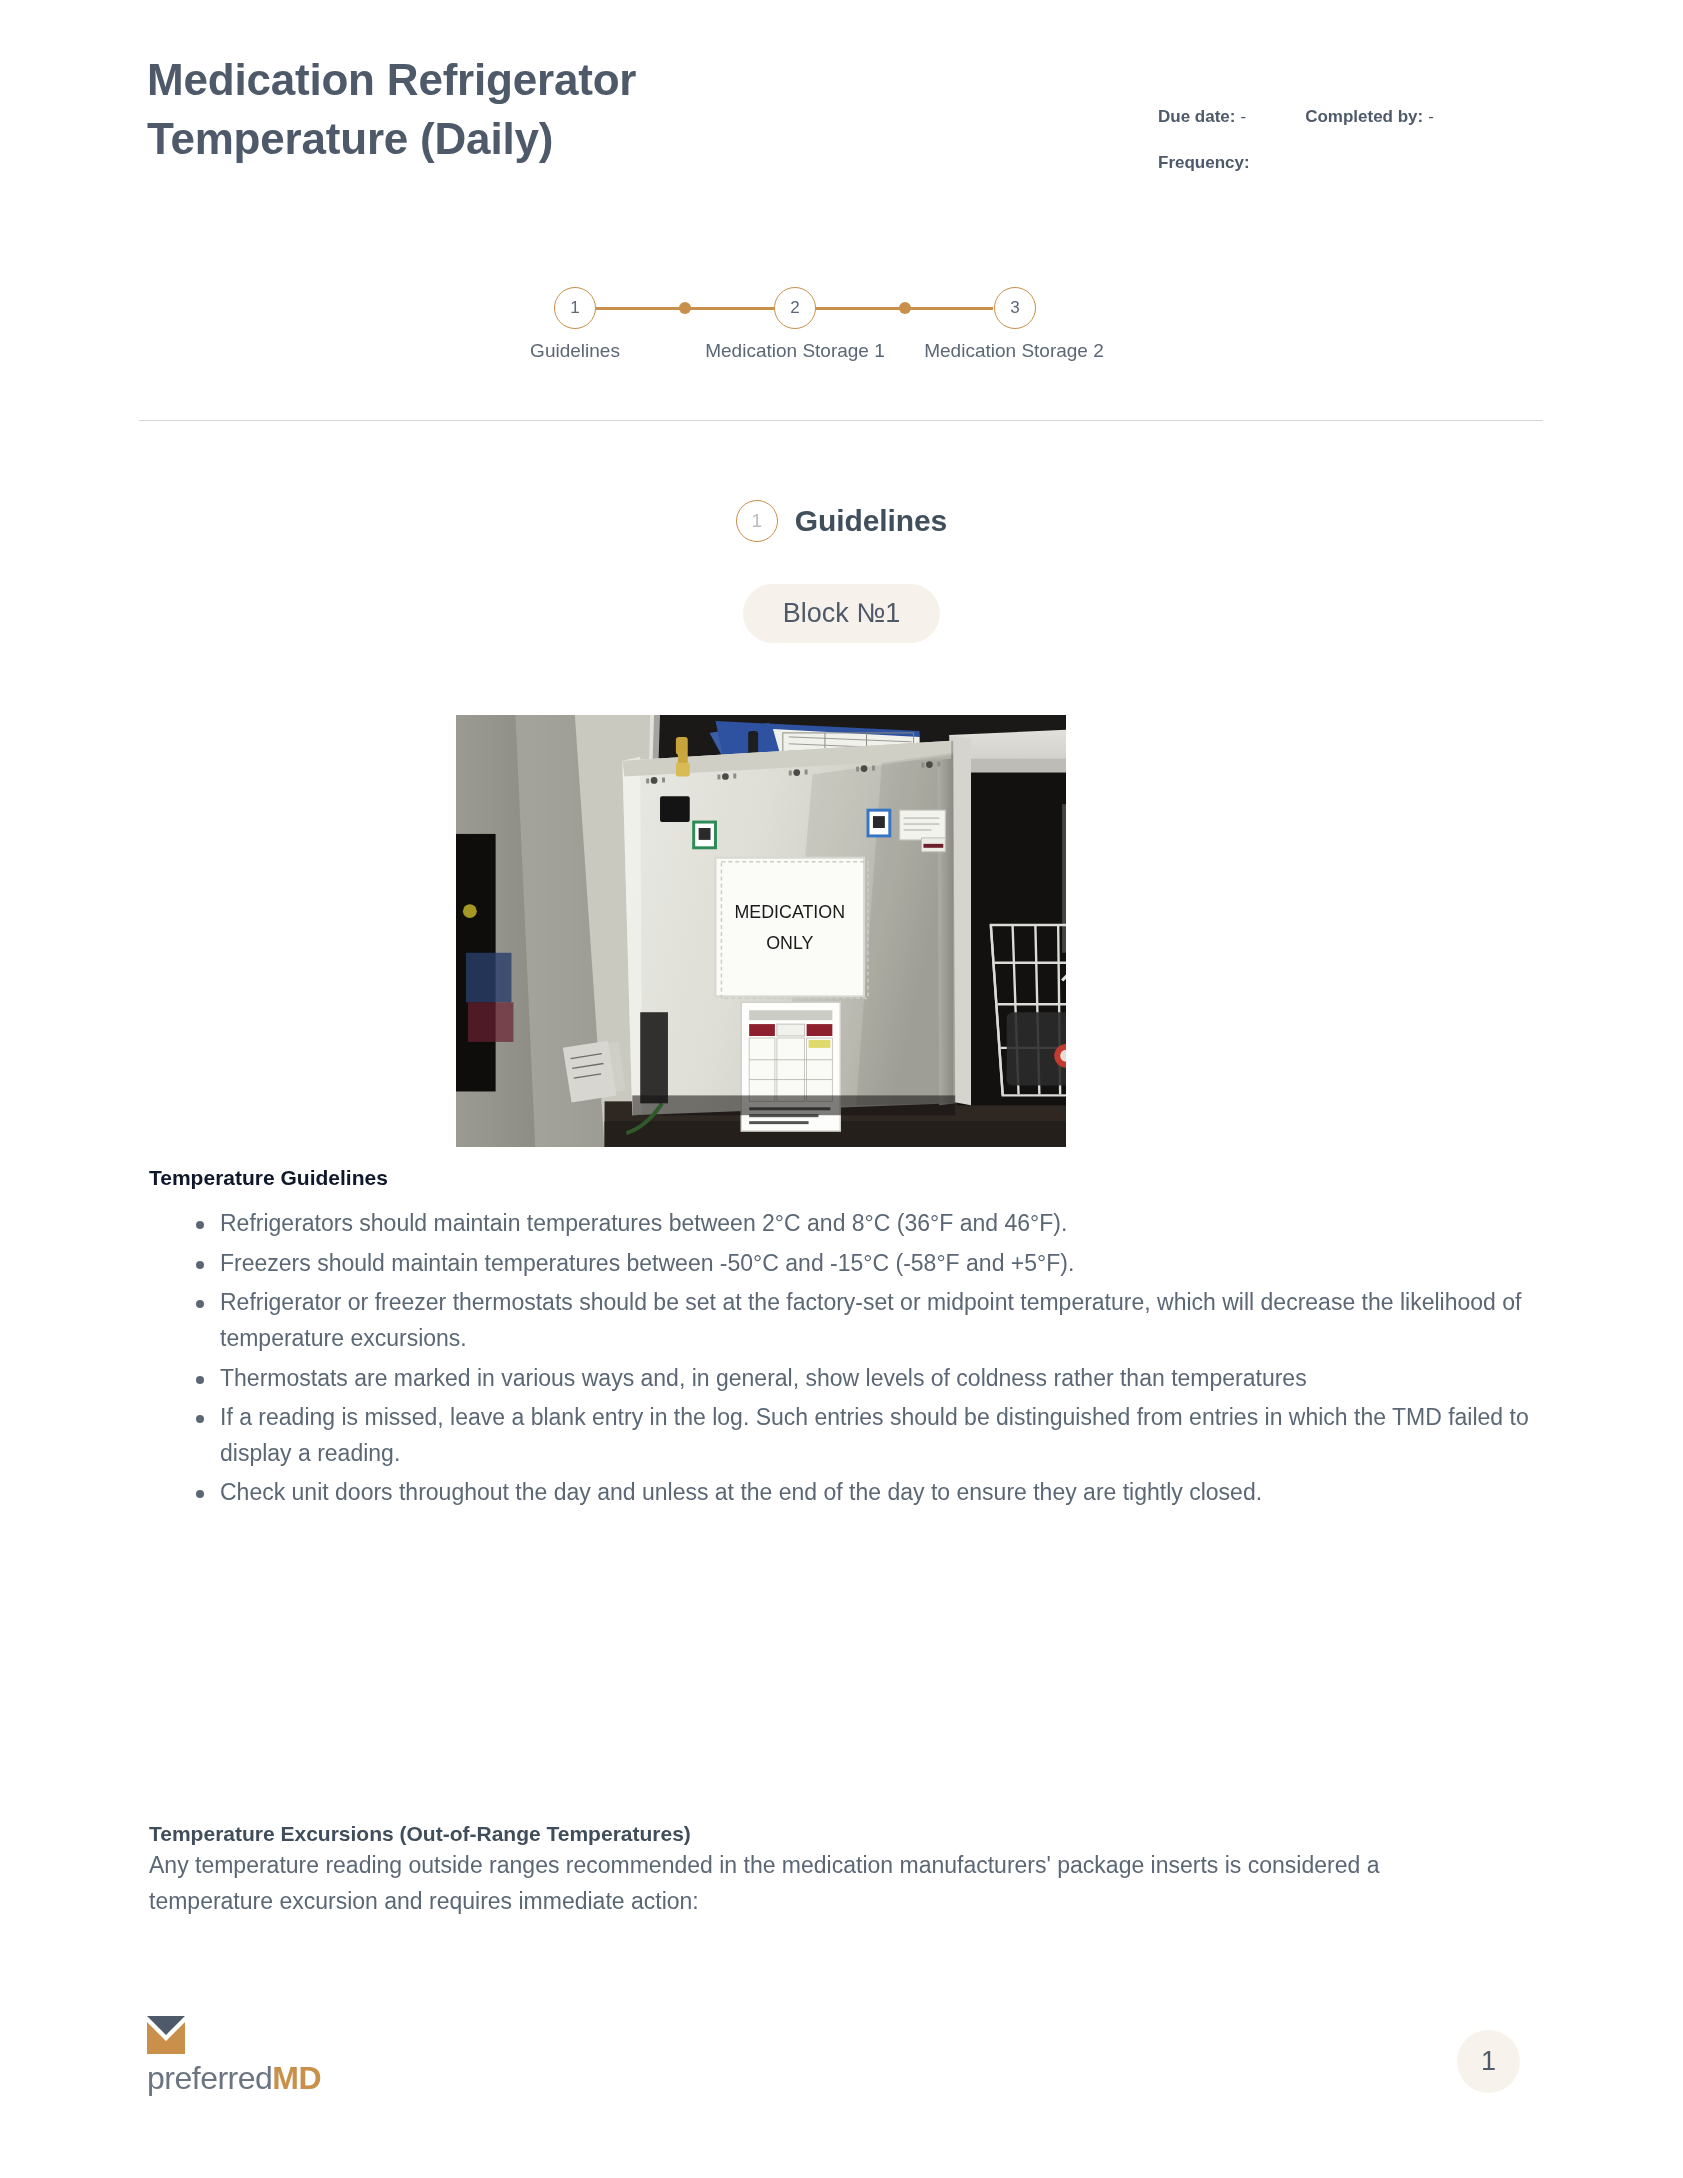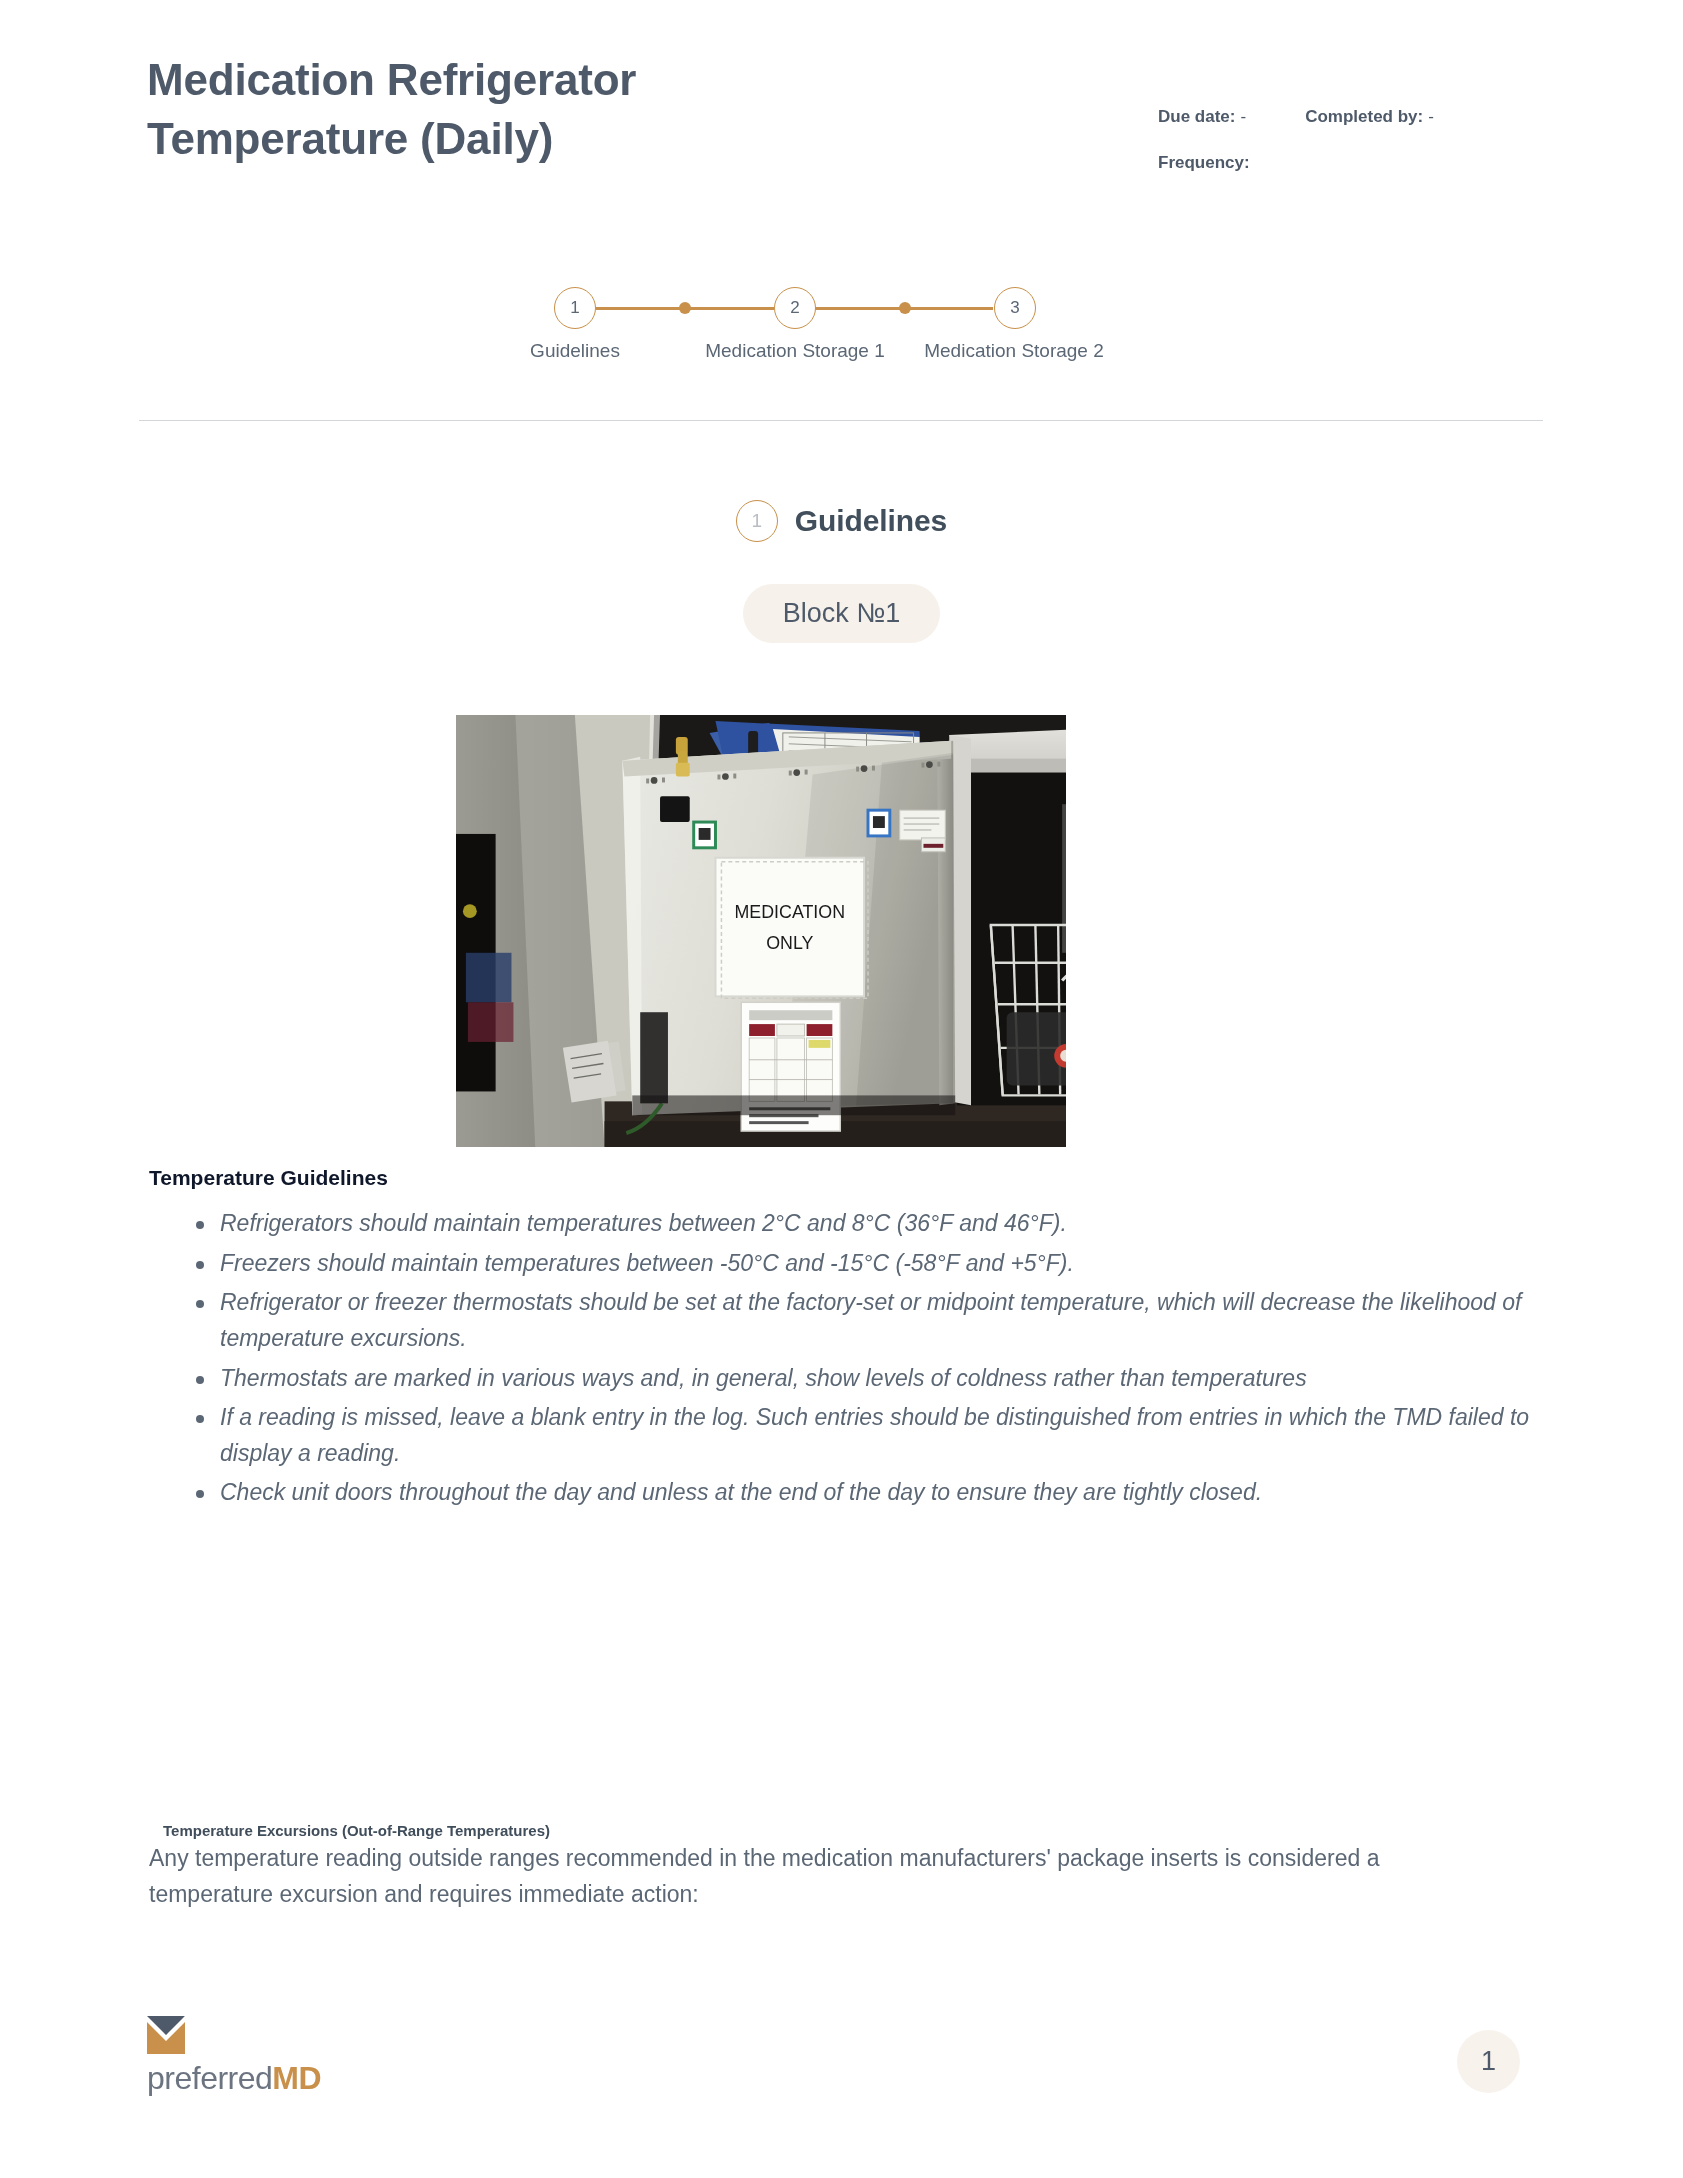--- a/index.html
+++ b/index.html
@@ -206,21 +206,20 @@
   #sh-temp-guidelines { top: 1166px; }
 
   .bullets {
     position: absolute;
     left: 149px;
     top: 1206px;
     width: 1396px;
     margin: 0;
     padding: 0;
     list-style: none;
-    font-style: italic;
   }
   .bullets li {
     position: relative;
     padding-left: 71px;
     font-size: 23px;
     line-height: 1.55;
     color: #5b6775;
     margin-bottom: 4px;
   }
   .bullets li::before {
@@ -234,22 +233,22 @@
     background: #5b6775;
   }
 
   .excursions {
     position: absolute;
     left: 149px;
     top: 1822px;
     width: 1386px;
   }
   .excursions h3 {
-    margin: 0 0 2px 14px;
-    font-size: 15px;
+    margin: 0 0 2px 0;
+    font-size: 21px;
     font-weight: bold;
     color: #404d5b;
   }
   .excursions p {
     margin: 0;
     font-size: 23px;
     line-height: 1.55;
     color: #5b6775;
   }
 

